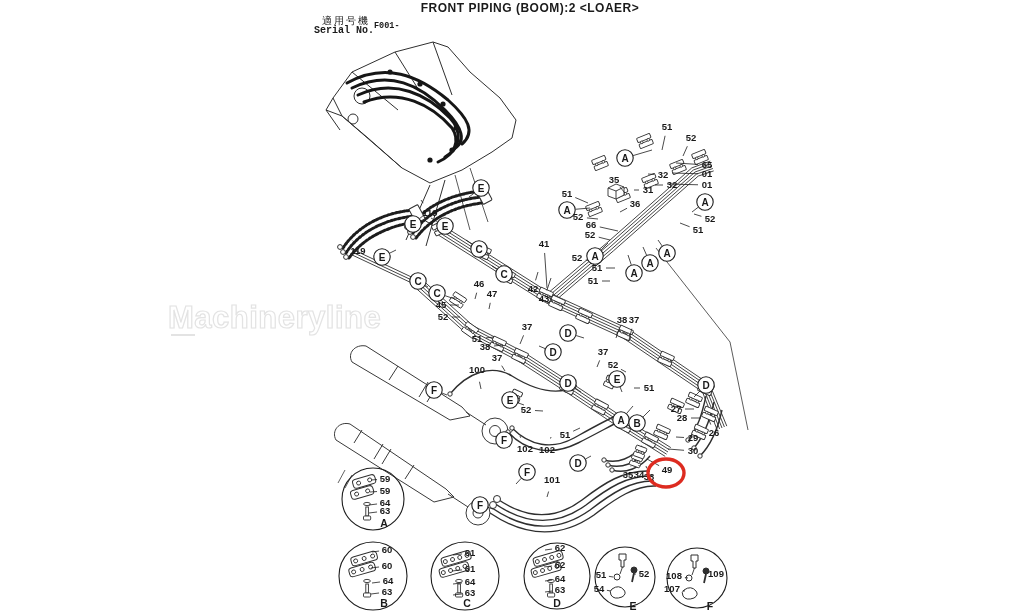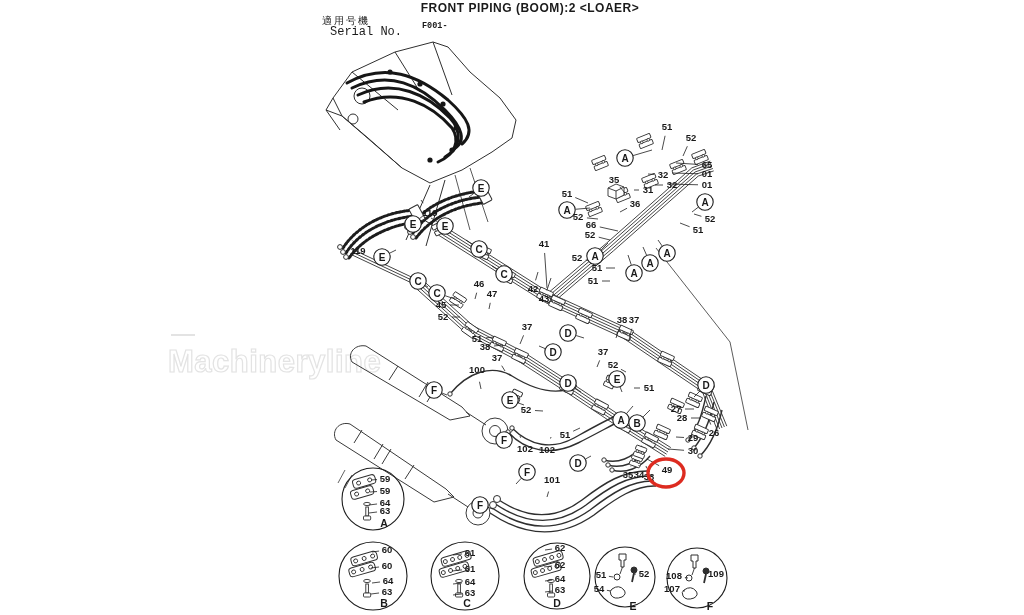--- a/index.html
+++ b/index.html
@@ -2,26 +2,26 @@
 <html><head>
 <meta charset="utf-8">
 <style>
   html,body{margin:0;padding:0;background:#ffffff;}
   .page{position:relative;width:1024px;height:615px;background:#fff;overflow:hidden;
         font-family:"Liberation Sans",sans-serif;color:#1a1a1a;}
   .title{position:absolute;left:340px;top:1px;width:380px;text-align:center;
          font-size:12px;font-weight:bold;letter-spacing:.5px;white-space:nowrap;
          font-family:Liberation Sans, sans-serif;}
   .serial-jp{position:absolute;left:322px;top:14px;font-size:10px;font-weight:normal;letter-spacing:2px;}
-  .serial-en{position:absolute;left:330px;top:25px;font-size:12px;font-weight:normal;
+  .serial-en{position:absolute;left:314px;top:25px;font-size:10px;font-weight:bold;
          font-family:"Liberation Mono","DejaVu Sans Mono",monospace;}
   .serial-code{position:absolute;left:374px;top:21px;font-size:8.5px;font-weight:bold;
-         font-family:"Liberation Mono","DejaVu Sans Mono",monospace;margin-left:48px;}
+         font-family:"Liberation Mono","DejaVu Sans Mono",monospace;}
   .watermark{position:absolute;left:168px;top:300px;font-size:31px;font-weight:bold;
-         color:transparent;-webkit-text-stroke:1.2px #e3e3e3;letter-spacing:.5px;z-index:0;margin-top:44px;}
+         color:transparent;-webkit-text-stroke:1.2px #e3e3e3;letter-spacing:.5px;z-index:0;}
   @supports not (-webkit-text-stroke:1px black){.watermark{color:#efefef;}}
   .wm-underline{position:absolute;left:171px;top:334px;width:24px;height:2px;background:#e3e3e3;z-index:0;}
   svg{position:absolute;left:0;top:0;z-index:1;}
   text.pl{font-family:"Liberation Sans",sans-serif;font-size:9.5px;font-weight:bold;fill:#191919;}
   text.cl{font-family:"Liberation Sans",sans-serif;font-size:10px;font-weight:bold;fill:#191919;}
   text.dl{font-family:"Liberation Sans",sans-serif;font-size:10.5px;font-weight:bold;fill:#191919;}
 </style>
 </head>
 <body>
 

